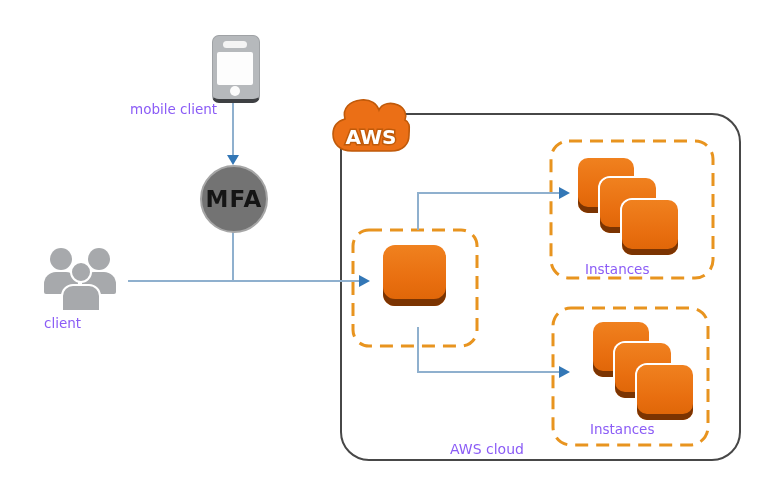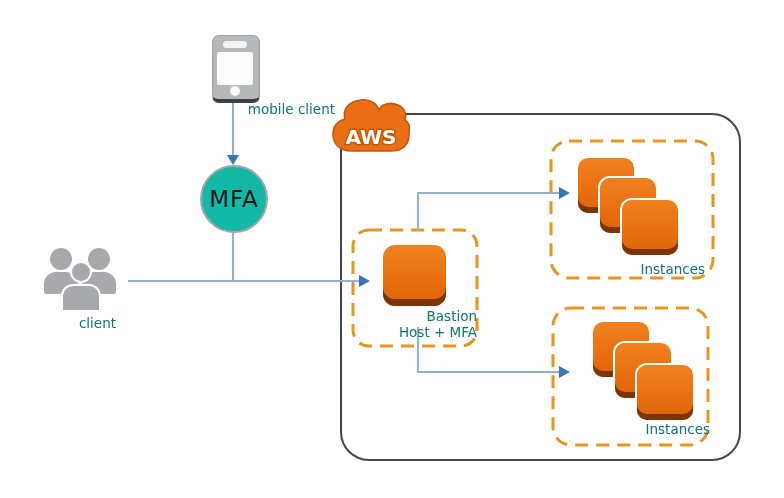--- a/index.html
+++ b/index.html
@@ -2,36 +2,36 @@
 <html><head>
 <meta charset="utf-8">
 <style>
   html,body{margin:0;padding:0;background:#ffffff;}
   .canvas{
     position:relative;width:784px;height:498px;background:#ffffff;overflow:hidden;
     font-family:"DejaVu Sans","Liberation Sans",sans-serif;color:#1c1c1c;
   }
   .layer-svg{position:absolute;left:0;top:0;z-index:1;}
   .label{
-    position:absolute;z-index:3;text-align:right;font-size:13.5px;line-height:17px;
-    color:#0f766e;
+    position:absolute;z-index:3;text-align:left;font-size:13.5px;line-height:17px;
+    color:#8b5cf6;
   }
   
   .phone{
     position:absolute;left:212px;top:35px;width:46px;height:63px;background:#b6b9bc;
     border:1px solid #9fa2a5;border-bottom:4px solid #3e4043;border-radius:7px;z-index:2;
   }
   .phone-speaker{position:absolute;left:10px;top:5px;width:24px;height:7px;background:#f4f4f4;border-radius:4px;}
   .phone-screen{position:absolute;left:4px;top:16px;width:36px;height:33px;background:#fdfdfd;border-radius:2px;}
   .phone-home{position:absolute;left:17px;bottom:3px;width:10px;height:10px;background:#fbfbfb;border-radius:50%;}
   
   .mfa{
     position:absolute;left:200px;top:165px;width:64px;height:64px;border-radius:50%;
-    background:#14b8a6;border:2px solid #a6a6a6;display:flex;align-items:center;justify-content:center;
-    z-index:2;font-size:23px;font-weight:normal;letter-spacing:1px;color:#151515;
+    background:#737373;border:2px solid #a6a6a6;display:flex;align-items:center;justify-content:center;
+    z-index:2;font-size:23px;font-weight:bold;letter-spacing:1px;color:#151515;
   }
   
   .users{position:absolute;left:44px;top:246px;width:72px;height:66px;z-index:2;}
   .u-head{position:absolute;background:#a7a9ac;border-radius:50%;}
   .u-body{position:absolute;background:#a7a9ac;border-radius:12px 12px 2px 2px;}
   .u-front{border:2px solid #ffffff;}
   
   .osq{
     position:absolute;width:56px;height:55px;border-radius:10px;z-index:2;
     background:linear-gradient(180deg,#f0811f 0%,#e86e0f 60%,#dd6406 100%);
@@ -92,29 +92,26 @@
     <div class="u-head" style="left:6px;top:2px;width:22px;height:22px;"></div>
     <div class="u-head" style="left:44px;top:2px;width:22px;height:22px;"></div>
     <div class="u-body" style="left:0px;top:26px;width:34px;height:22px;"></div>
     <div class="u-body" style="left:38px;top:26px;width:34px;height:22px;"></div>
     <div class="u-head u-front" style="left:26px;top:15px;width:18px;height:18px;"></div>
     <div class="u-body u-front" style="left:17px;top:38px;width:36px;height:24px;"></div>
   </div>
   <div class="label" style="left:44px;top:315px;width:72px;">client</div>
 
   <div class="osq osq-big" style="left:383px;top:245px;"></div>
-  <div class="label" style="left:353px;top:308px;width:124px;line-height:16px;">
-    <div>Bastion</div>
-    <div>Host + MFA</div>
-  </div>
 
   <div class="osq" style="left:578px;top:158px;"></div>
   <div class="osq" style="left:600px;top:178px;"></div>
   <div class="osq" style="left:622px;top:200px;"></div>
   <div class="label" style="left:585px;top:261px;width:120px;">Instances</div>
 
   <div class="osq" style="left:593px;top:322px;"></div>
   <div class="osq" style="left:615px;top:343px;"></div>
   <div class="osq" style="left:637px;top:365px;"></div>
   <div class="label" style="left:590px;top:421px;width:120px;">Instances</div>
 
+  <div class="label" style="left:450px;top:441px;width:120px;font-size:14px;">AWS cloud</div>
 
 </div>
 
 </body></html>

